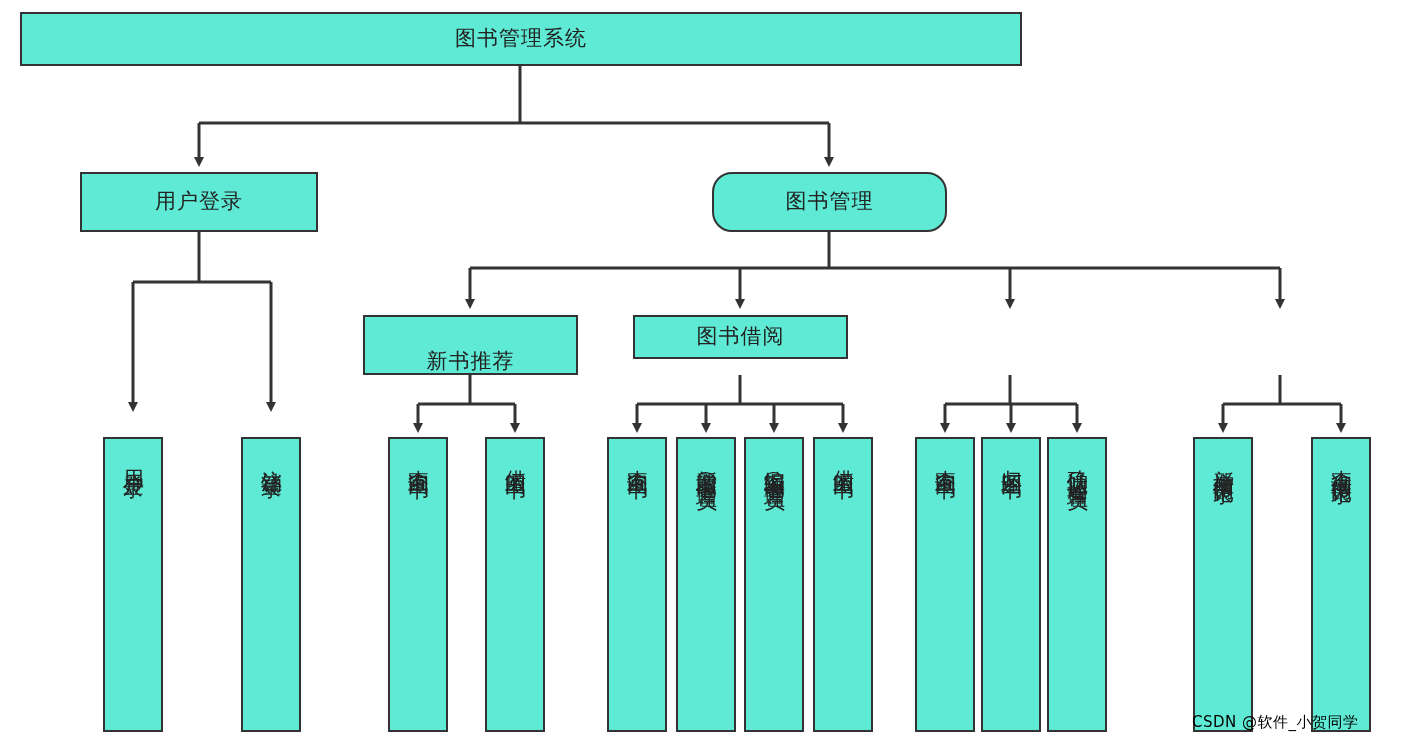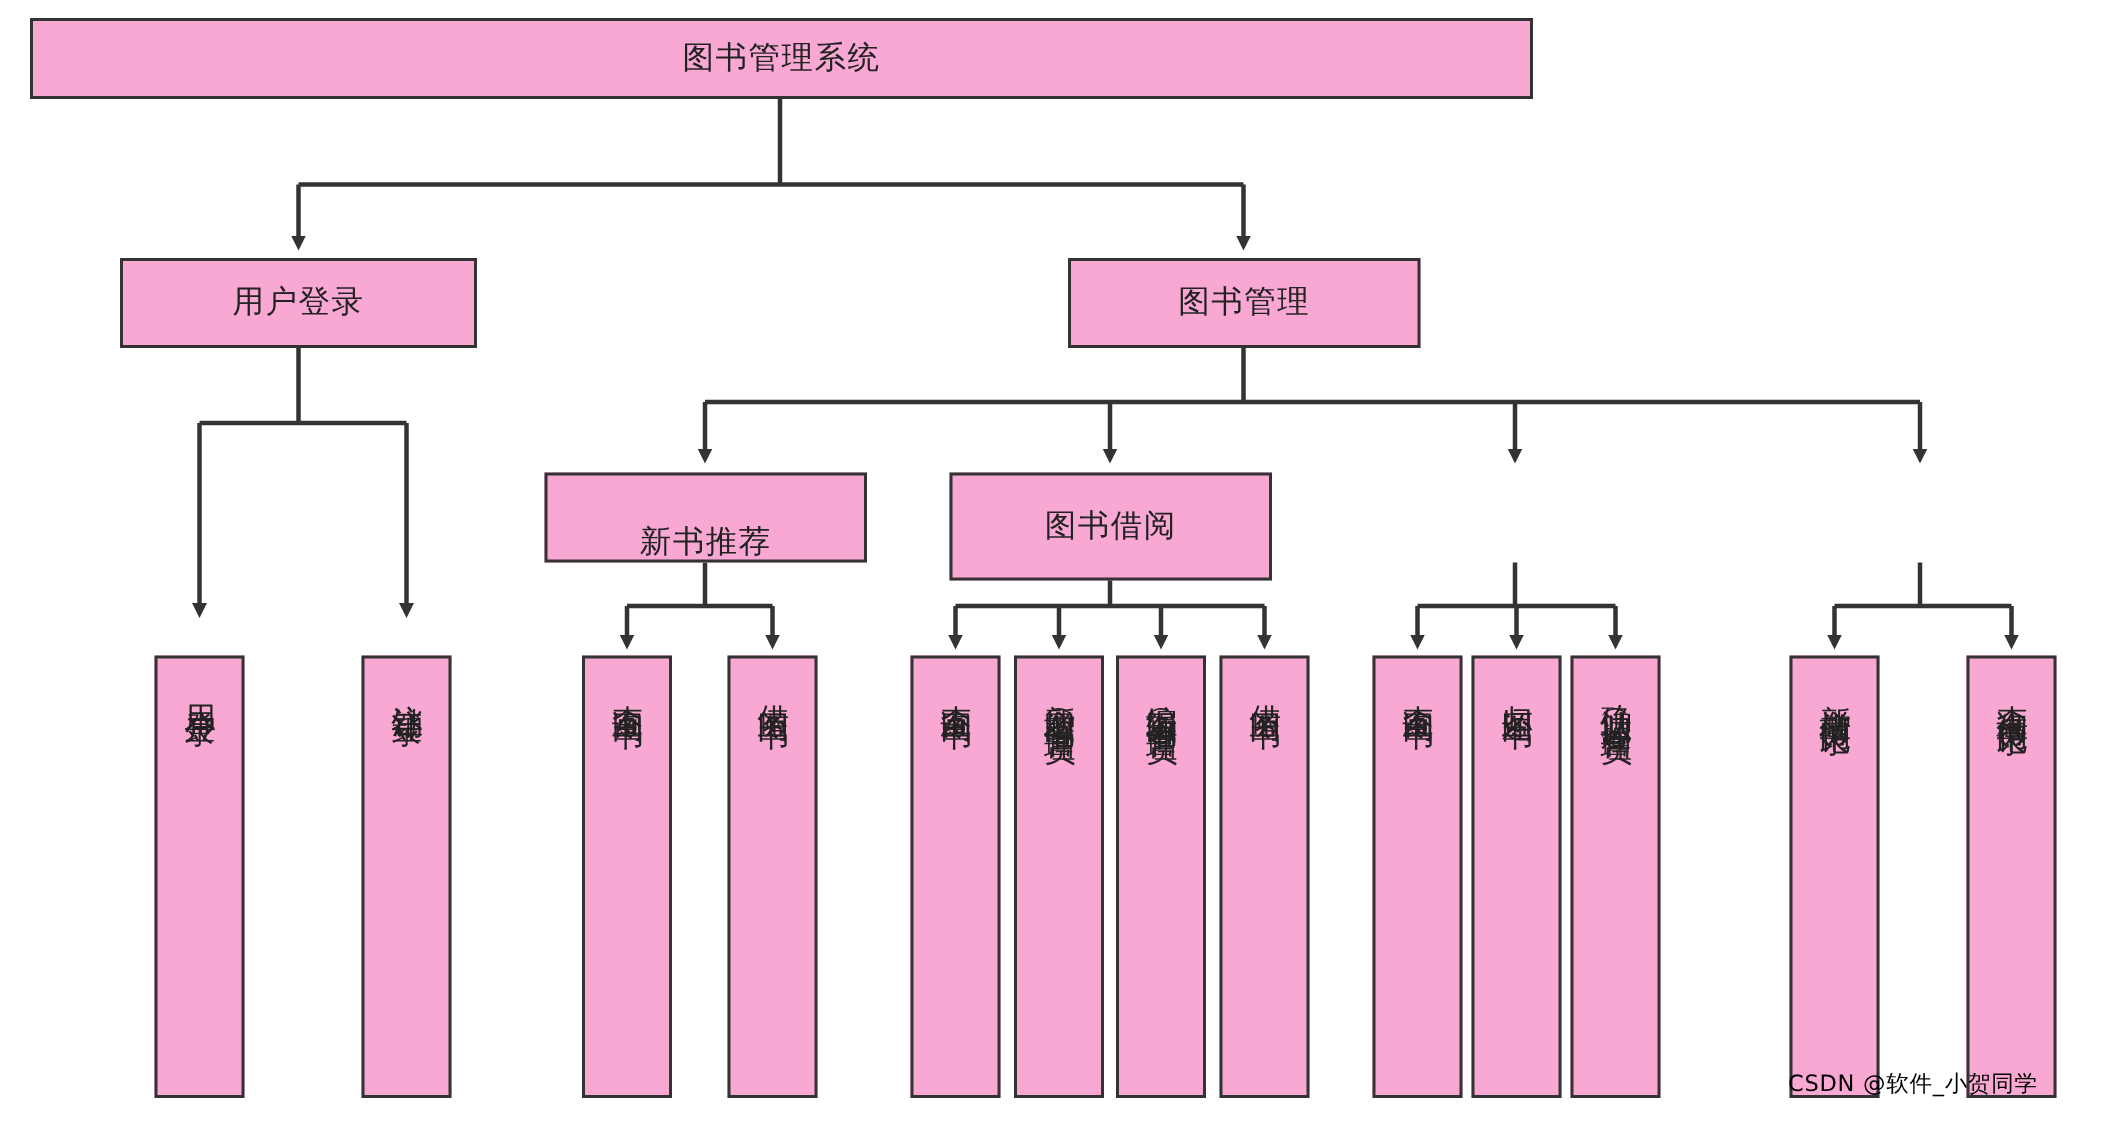--- a/index.html
+++ b/index.html
@@ -19,21 +19,21 @@
     position: absolute;
     top: 0;
     left: 0;
     width: 1405px;
     height: 747px;
   }
   .node-box {
     position: absolute;
     box-sizing: border-box;
     border: 2.5px solid #333333;
-    background: #f9a8d4;
+    background: #5eead4;
     display: flex;
     align-items: center;
     justify-content: center;
     color: #222222;
   }
   .node-label {
     font-size: 21px;
     line-height: 1.1;
     letter-spacing: 1px;
     white-space: nowrap;
@@ -115,28 +115,28 @@
     </g>
   </svg>
 
   <div class="node-box" style="left:20px; top:12px; width:1002px; height:54px;">
     <span class="node-label">图书管理系统</span>
   </div>
 
   <div class="node-box" style="left:80px; top:172px; width:238px; height:60px;">
     <span class="node-label">用户登录</span>
   </div>
-  <div class="node-box" style="left:712px; top:172px; width:235px; height:60px;">
+  <div class="node-box" style="left:712px; top:172px; width:235px; height:60px;border-radius:20px;">
     <span class="node-label">图书管理</span>
   </div>
 
   <div class="node-box" style="left:363px; top:315px; width:215px; height:60px;align-items:flex-end;">
     <span class="node-label">新书推荐</span>
   </div>
-  <div class="node-box" style="left:633px; top:315px; width:215px; height:72px;">
+  <div class="node-box" style="left:633px; top:315px; width:215px; height:44px;">
     <span class="node-label">图书借阅</span>
   </div>
 
   <div class="node-box vertical" style="left:103px; top:437px; width:60px; height:295px;">
     <span class="node-label">用户登录</span>
   </div>
   <div class="node-box vertical" style="left:241px; top:437px; width:60px; height:295px;">
     <span class="node-label">注销登录</span>
   </div>
 

